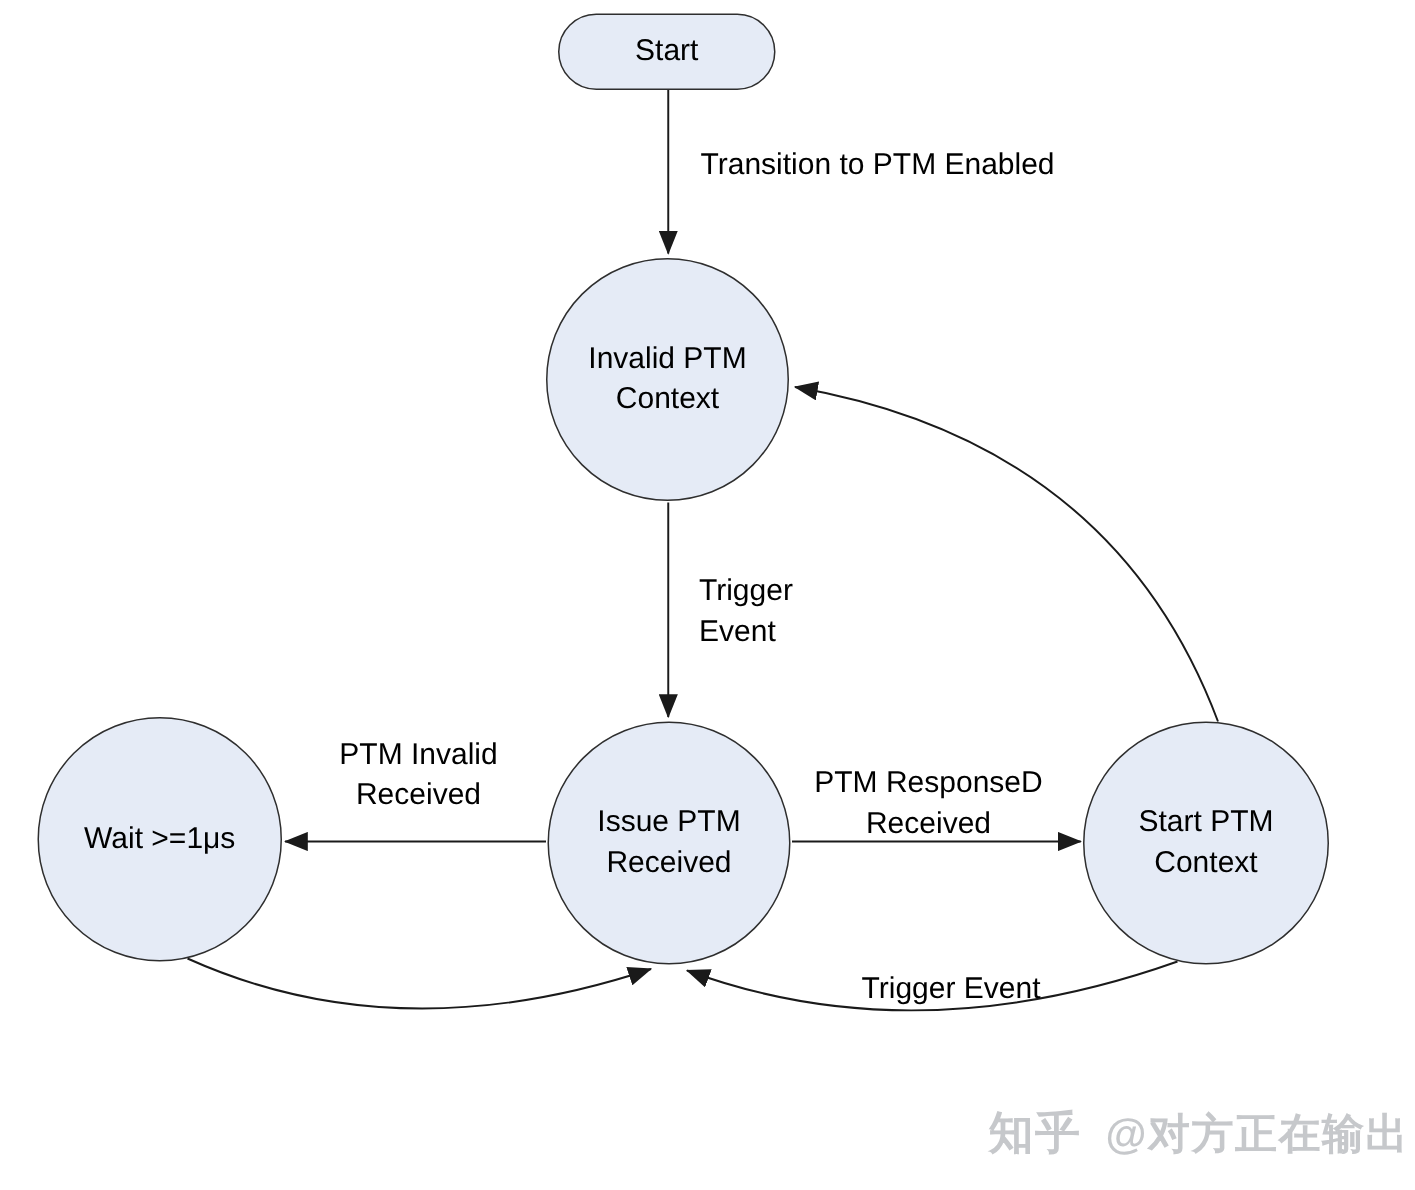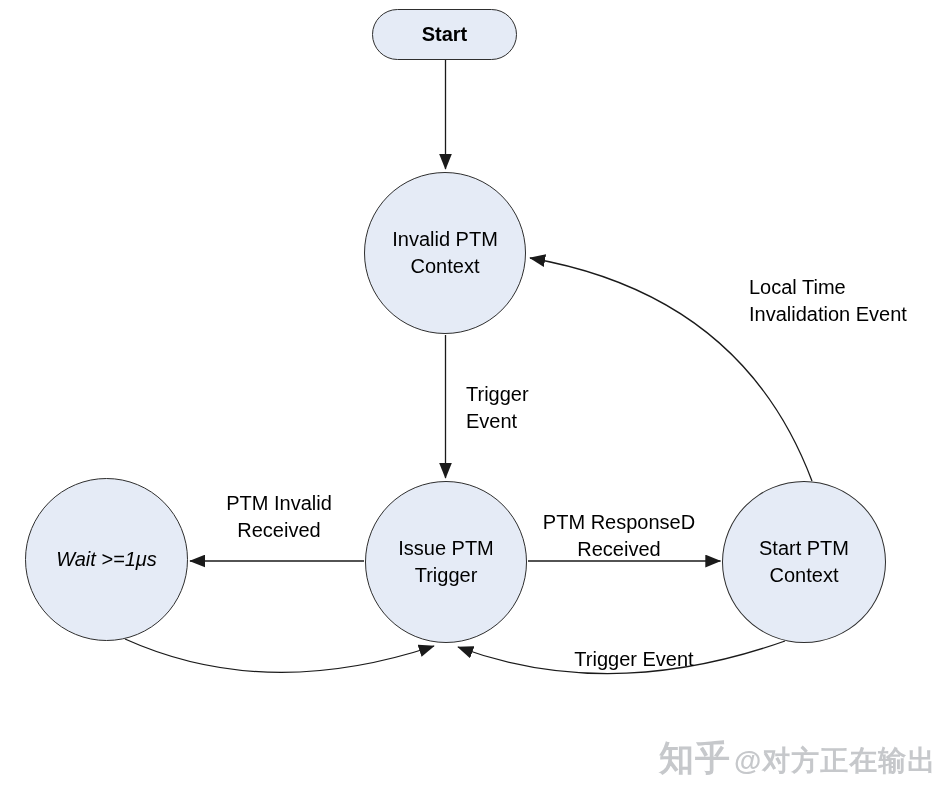--- a/index.html
+++ b/index.html
@@ -25,25 +25,25 @@
     position:absolute;
     background:var(--node-fill);
     border:1.4px solid var(--node-border);
     display:flex;align-items:center;justify-content:center;
     text-align:center;
     font-size:20px;line-height:27px;color:var(--label);
     white-space:pre-line;
     box-sizing:border-box;
   }
   .node.circle{border-radius:50%;}
-  .node.pill{border-radius:26px;font-weight:bold;}
+  .node.pill{border-radius:26px;}
   #node-start{left:372px;top:9px;width:145px;height:51px;}
   #node-invalid{left:364px;top:172px;width:162px;height:162px;}
   #node-issue{left:365px;top:481px;width:162px;height:162px;}
-  #node-wait{left:25px;top:478px;width:163px;height:163px;font-style:italic;}
+  #node-wait{left:25px;top:478px;width:163px;height:163px;}
   #node-valid{left:722px;top:481px;width:164px;height:162px;}
   .edge-label{
     position:absolute;
     font-size:20px;line-height:27px;color:var(--label);
     white-space:pre-line;
   }
   #lbl-transition{left:467px;top:97px;}
   #lbl-trigger-top{left:466px;top:381px;}
   #lbl-response{left:193px;top:490px;width:172px;text-align:center;}
   #lbl-responsed{left:527px;top:509px;width:184px;text-align:center;}
@@ -62,21 +62,21 @@
     vertical-align:2px;margin-left:7px;
   }
   .watermark{
     position:absolute;left:659px;top:735px;
     color:var(--watermark);
     font-size:28px;font-weight:600;
     white-space:nowrap;
     z-index:5;
     letter-spacing:1px;
   }
-  .watermark .logo{font-size:35px;margin-right:3px;}
+  .watermark .logo{font-size:30px;margin-right:16px;}
 </style>
 </head>
 <body>
 
 <div class="stage">
 
   <svg class="edges" viewBox="0 0 943 793">
     <defs>
       <marker id="arrow" viewBox="0 0 10 8" refX="9.5" refY="4" markerWidth="16" markerHeight="13" markerUnits="userSpaceOnUse" orient="auto">
         <path d="M0,0 L10,4 L0,8 Z" style="fill:var(--line);stroke:none;"></path>
@@ -90,39 +90,38 @@
     <path d="M 125 639 Q 265 702 434 646" marker-end="url(#arrow)"></path>
     <path d="M 785 641 Q 610 703 458 647" marker-end="url(#arrow)"></path>
   </svg>
 
   <div id="node-start" class="node pill">Start</div>
 
   <div id="node-invalid" class="node circle">Invalid PTM
 Context</div>
 
   <div id="node-issue" class="node circle">Issue PTM
-Trigger</div>
+Received</div>
 
   <div id="node-wait" class="node circle">Wait &gt;=1μs</div>
 
   <div id="node-valid" class="node circle">Start PTM
 Context</div>
 
+  <div id="lbl-transition" class="edge-label">Transition to PTM Enabled</div>
 
   <div id="lbl-trigger-top" class="edge-label">Trigger
 Event</div>
 
   <div id="lbl-response" class="edge-label">PTM Invalid
 Received</div>
 
   <div id="lbl-responsed" class="edge-label">PTM ResponseD
 Received</div>
 
-  <div id="lbl-local-time" class="edge-label">Local Time
-Invalidation Event</div>
 
   <div id="lbl-trigger-bottom" class="edge-label">Trigger Event</div>
 
 
   <div class="watermark">
     <span class="logo">知乎</span><span>@对方正在输出</span>
   </div>
 
 </div>
 

